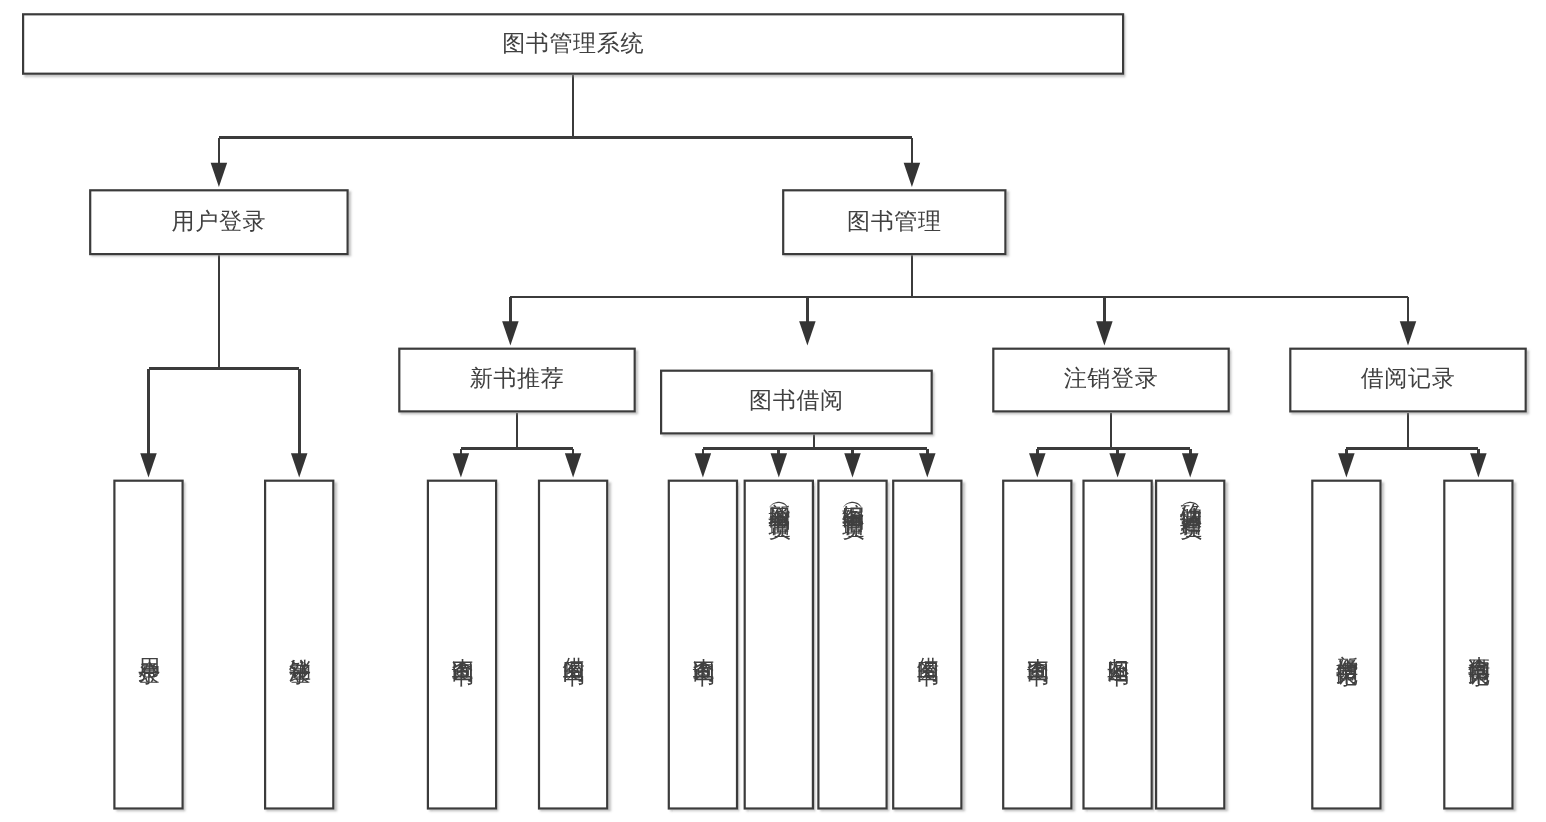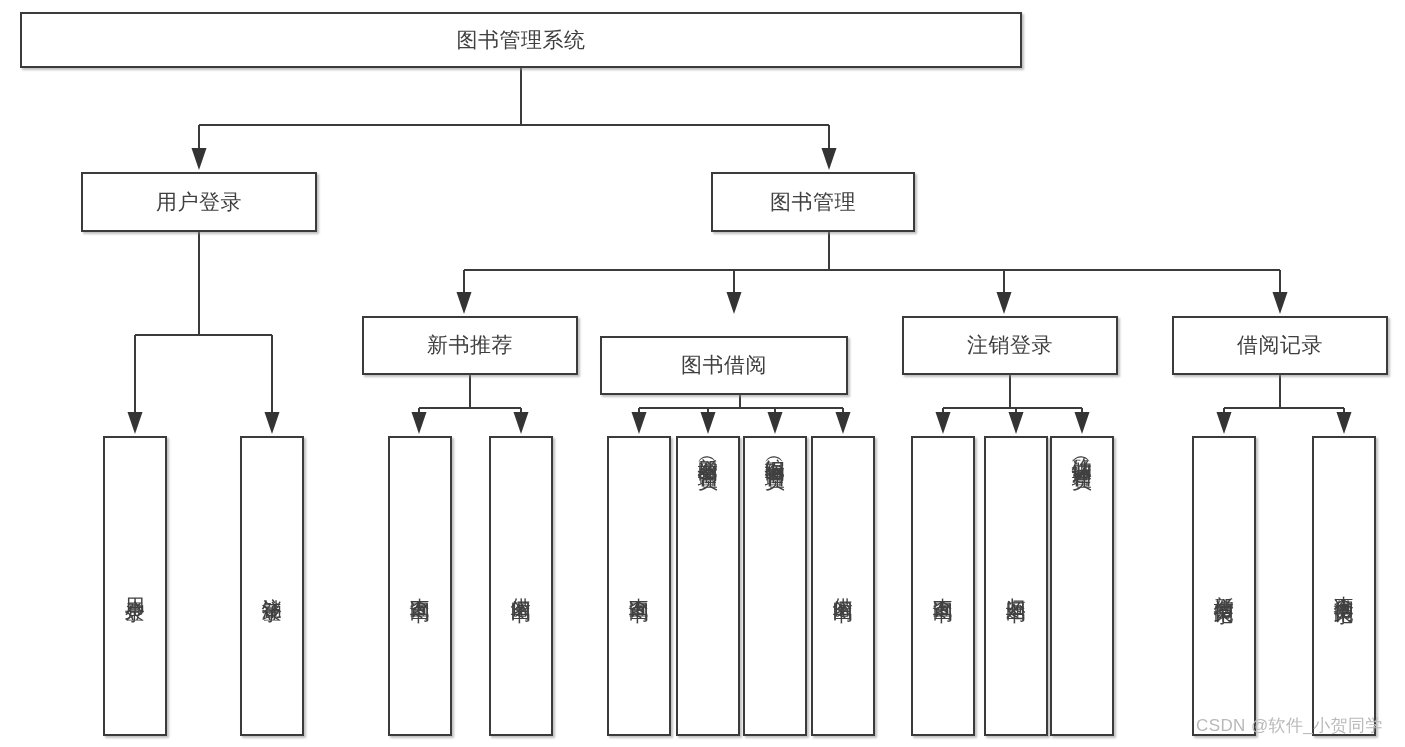--- a/index.html
+++ b/index.html
@@ -193,15 +193,14 @@
         <span class="node-label">确认归还（管理员）</span>
       </div>
       <div class="node-box vertical centered" style="left: 1192px; top: 436px; width: 64px; height: 300px;">
         <span class="node-label">新增借阅记录</span>
       </div>
       <div class="node-box vertical centered" style="left: 1312px; top: 436px; width: 64px; height: 300px;">
         <span class="node-label">查询借阅记录</span>
       </div>
     </div>
 
-  <div class="watermark" id="watermark" style="left: 1196px; top: 714px; color: rgb(185, 185, 185);">CSDN @软件_小贺同学</div>
 
 </div>
 
 </body></html>

